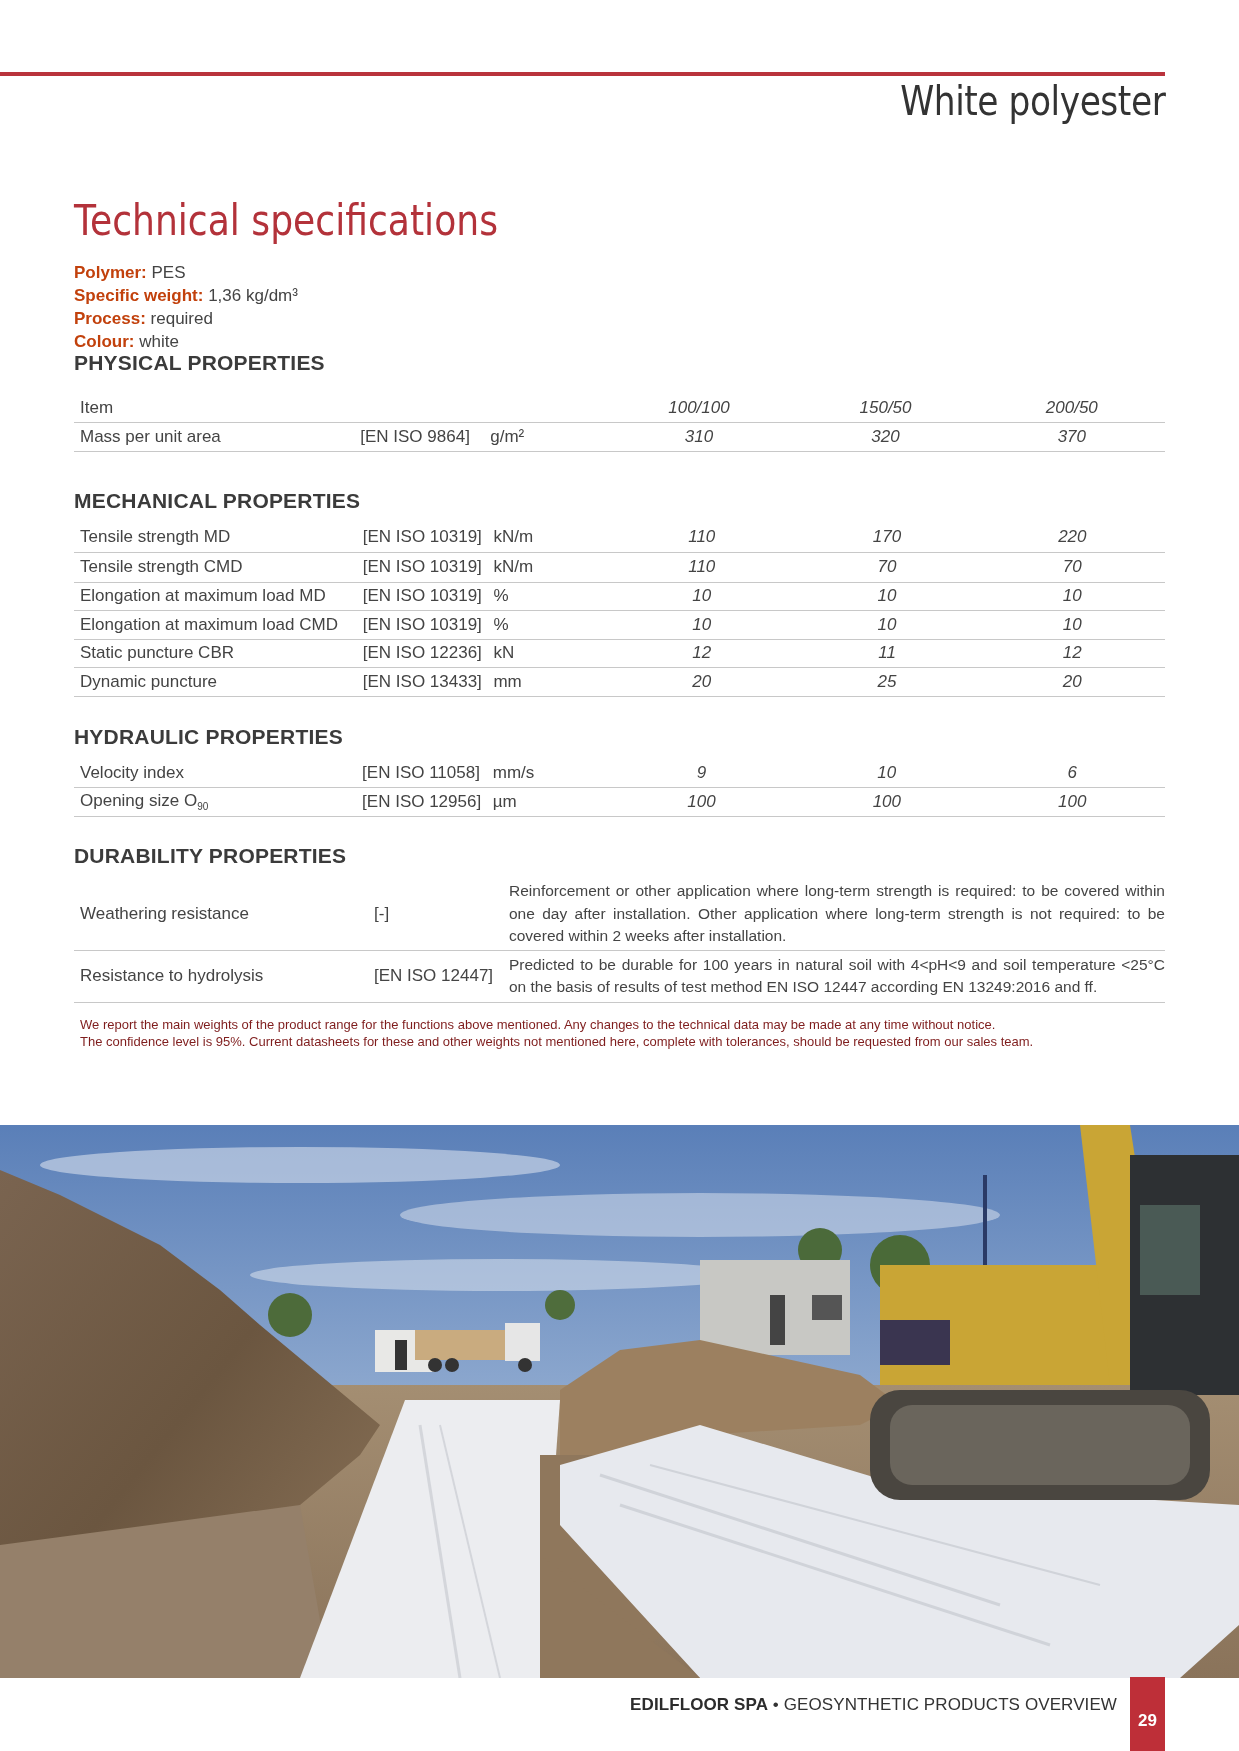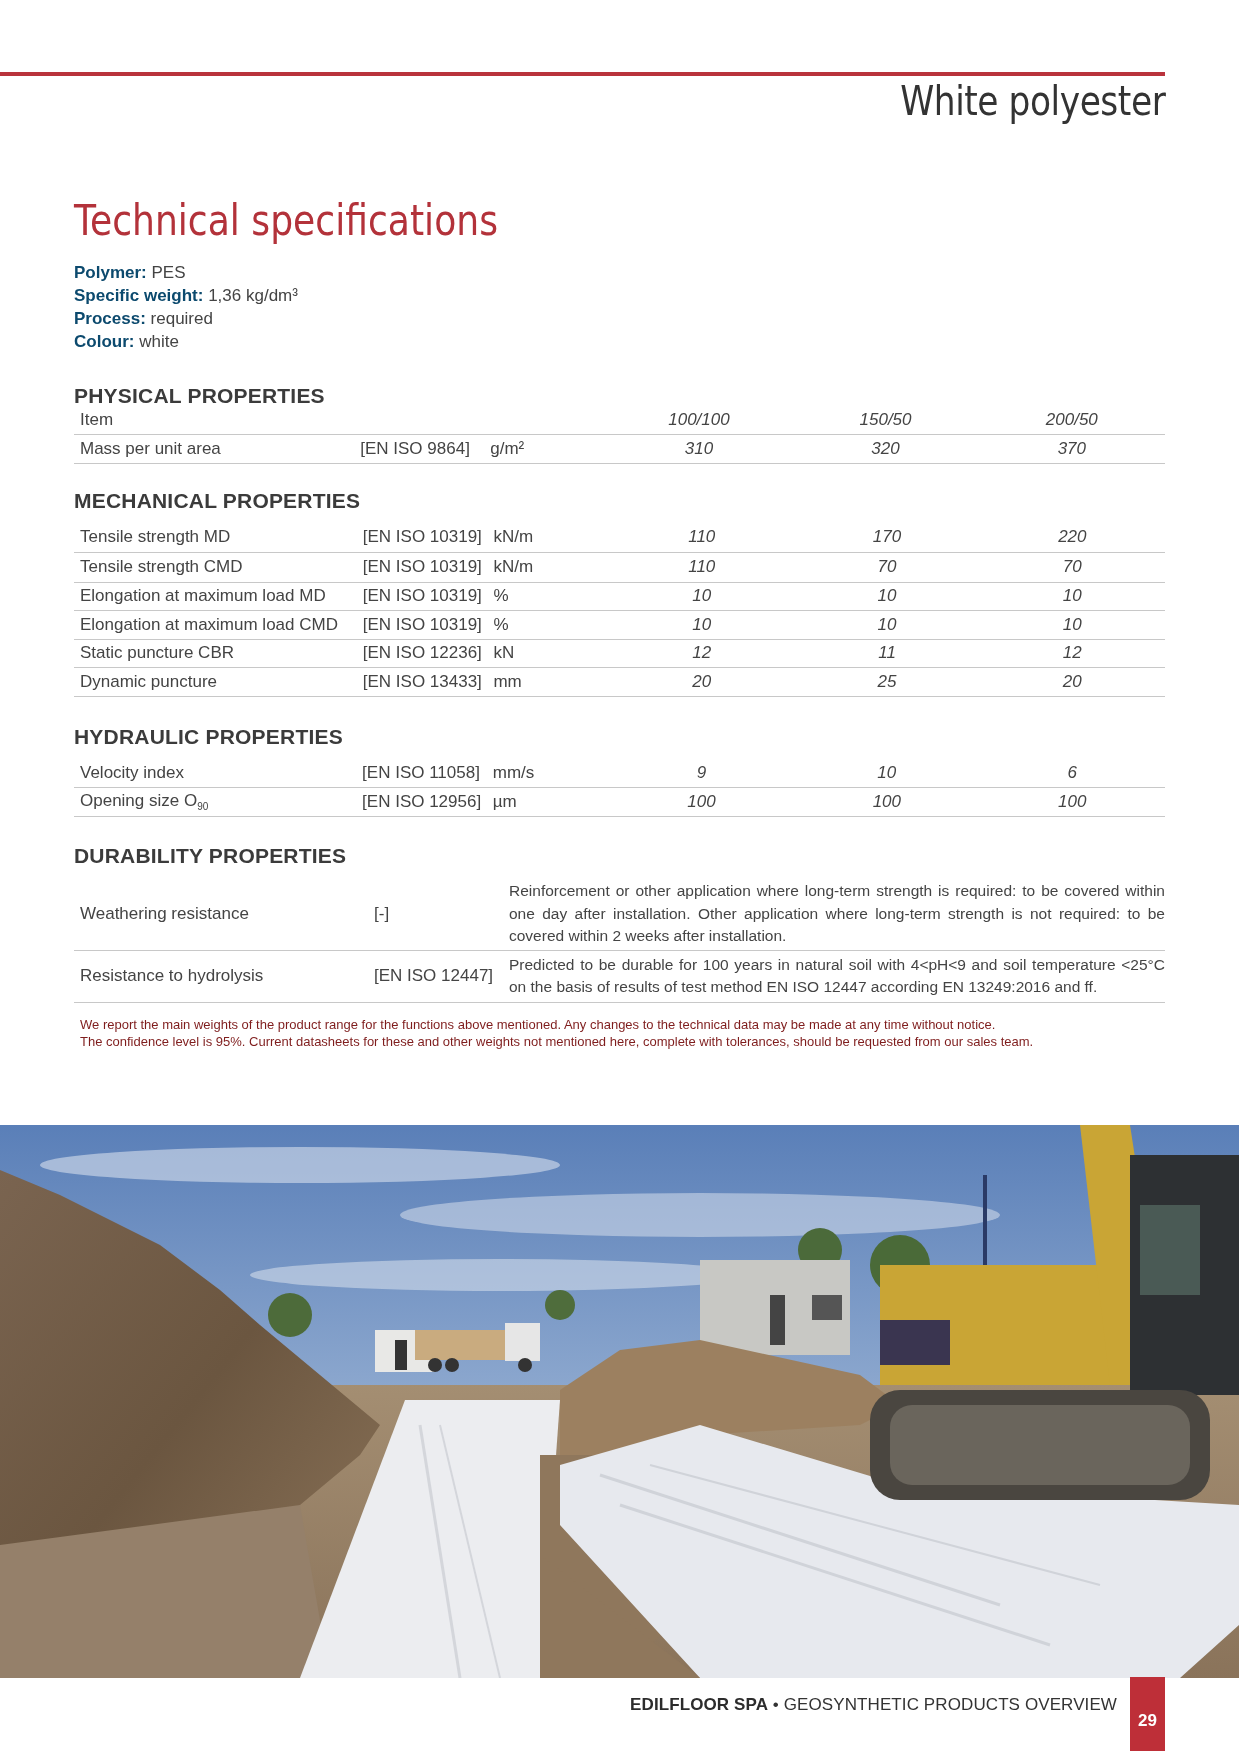--- a/index.html
+++ b/index.html
@@ -4,21 +4,21 @@
 <style>
   * { box-sizing: border-box; margin: 0; padding: 0; }
   html, body { width: 1239px; height: 1751px; background: #ffffff; overflow: hidden; }
   body { position: relative; font-family: "Liberation Sans", sans-serif; color: #3a3a3a; }
 
   .top-rule { position: absolute; left: 0; top: 72px; width: 1165px; height: 4px; background: #b9333c; }
   .product-title { position: absolute; right: 74px; top: 78px; font-size: 40px; font-weight: 300; color: #333; letter-spacing: -0.5px; font-family: "DejaVu Sans", sans-serif; font-weight: normal; transform: scaleX(0.86); transform-origin: right top; }
   .section-title { position: absolute; left: 74px; top: 196px; font-size: 42px; color: #b3323a; font-family: "DejaVu Sans", sans-serif; transform: scaleX(0.86); transform-origin: left top; }
 
   .props { position: absolute; left: 74px; top: 261px; font-size: 17px; line-height: 23px; color: #444; }
-  .props b { color: #0c4a6e; }
+  .props b { color: #c2410c; }
 
   .group-h { position: absolute; left: 74px; font-size: 21px; font-weight: bold; color: #3b3b3b; letter-spacing: 0.2px; }
 
   table.spec { position: absolute; left: 74px; width: 1091px; border-collapse: collapse; font-size: 17px; color: #444; }
   table.spec td { border-bottom: 1.5px solid #c8c8c8; height: 28.5px; padding: 0; vertical-align: middle; }
   td.c-item { width: 300px; padding-left: 6px !important; }
   td.c-std { width: 135px; }
   td.c-unit { width: 120px; }
   td.c-val { width: 194px; text-align: center; font-style: italic; }
   table.spec td.sub sub { font-size: 10px; margin-top: 32px; }
@@ -41,22 +41,22 @@
 <div class="product-title">White polyester</div>
 <div class="section-title">Technical specifications</div>
 
 <div class="props">
   <div><b>Polymer:</b> <span>PES</span></div>
   <div><b>Specific weight:</b> <span>1,36 kg/dm³</span></div>
   <div><b>Process:</b> <span>required</span></div>
   <div><b>Colour:</b> <span>white</span></div>
 </div>
 
-<div class="group-h" style="top:384px">PHYSICAL PROPERTIES</div>
-<table class="spec" style="top:406px">
+<div class="group-h" style="top:351px">PHYSICAL PROPERTIES</div>
+<table class="spec" style="top:394px">
   <tbody>
       <tr>
     <td class="c-item">Item</td>
     <td class="c-std"></td>
     <td class="c-unit"></td>
     <td class="c-val">100/100</td>
     <td class="c-val">150/50</td>
     <td class="c-val">200/50</td>
   </tr>
   <tr>

